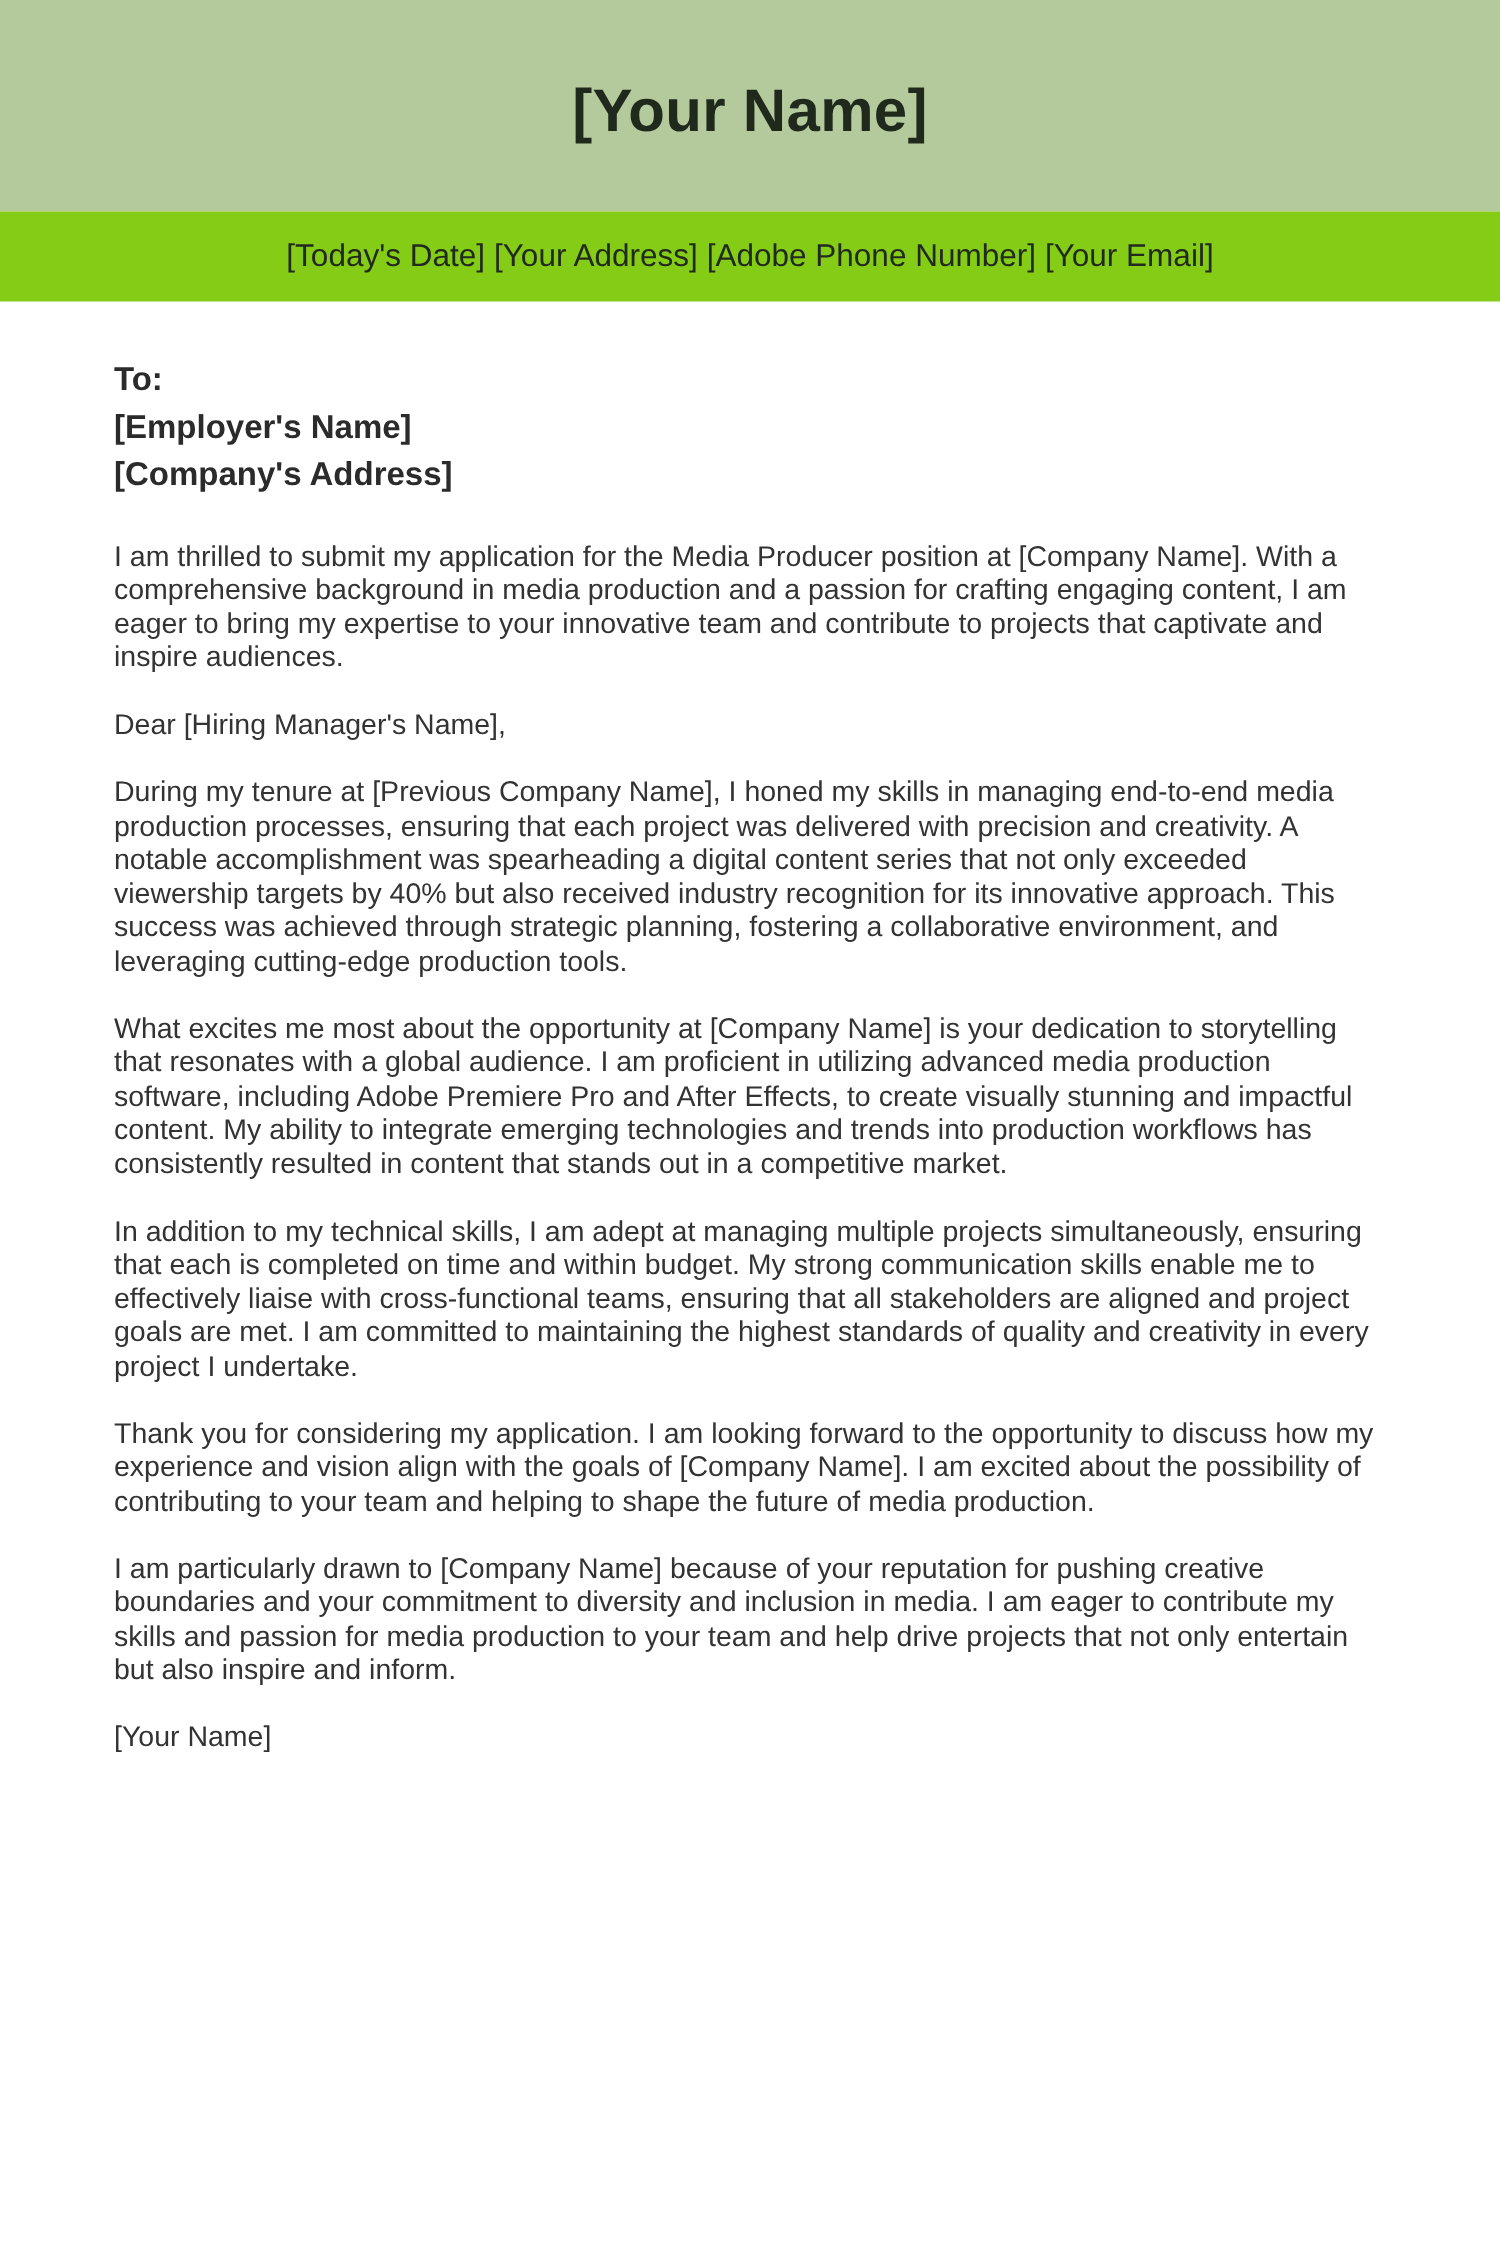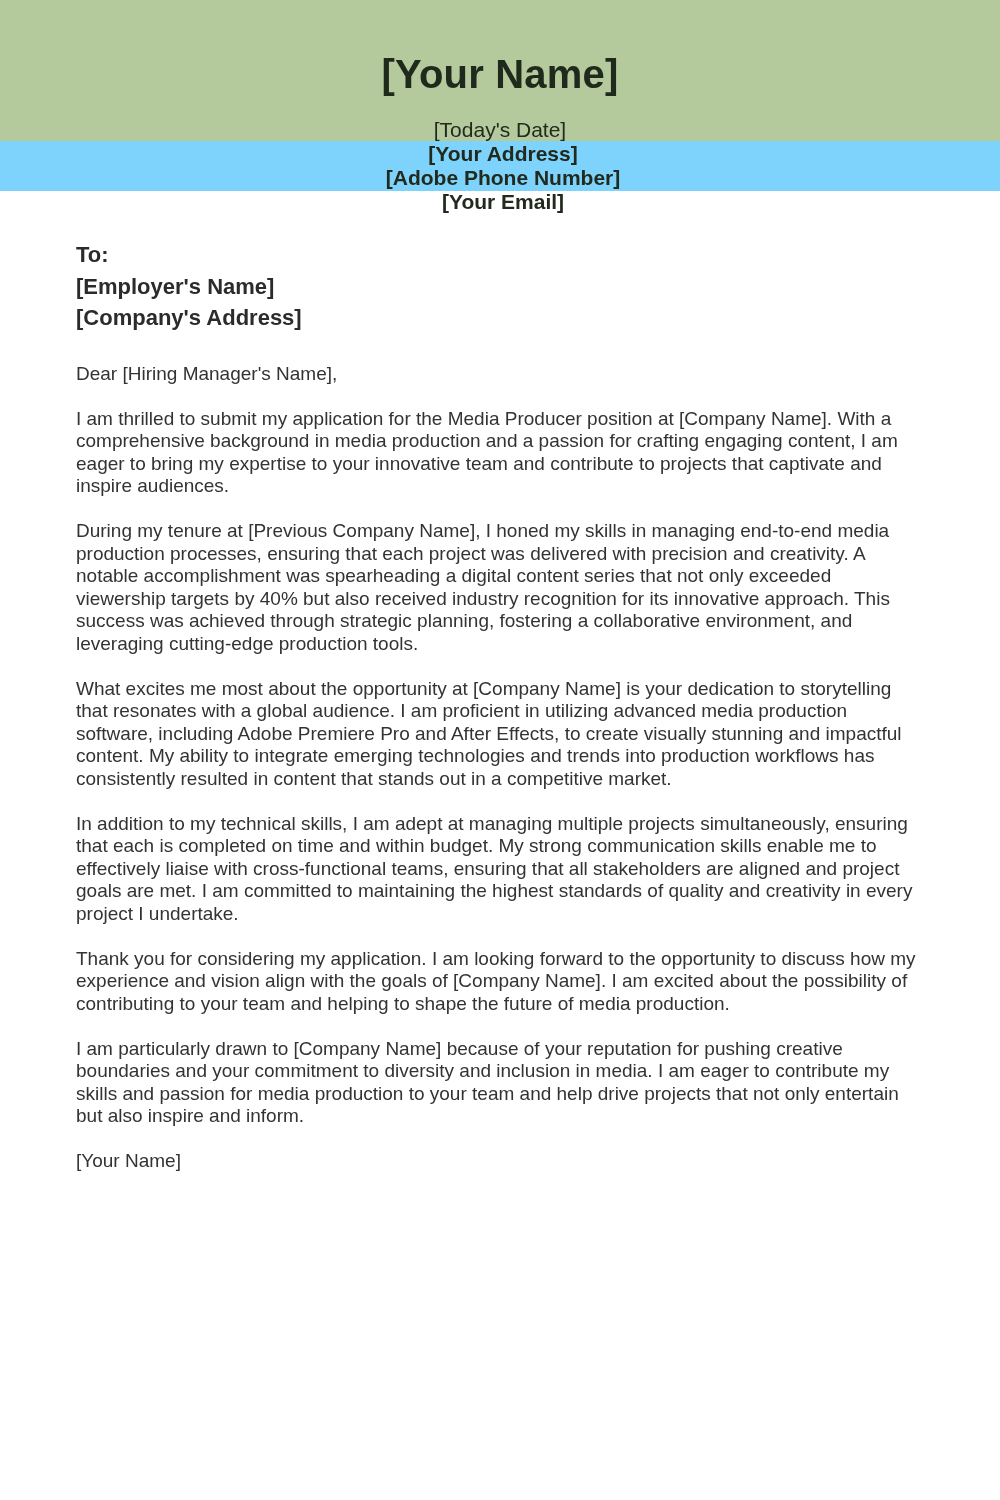--- a/index.html
+++ b/index.html
@@ -20,33 +20,32 @@
     }
     .header h1 {
       margin: 0;
       font-size: 40px;
       font-weight: bold;
       color: #1f2a1c;
       letter-spacing: 0.2px;
       padding-top: 8px;
     }
     .contact-bar {
-      height: 50px;
-      background: #7dd3fc;
+      height: 60px;
+      background: #84cc16;
       display: flex;
       align-items: center;
       justify-content: center;
       font-size: 21px;
       color: #222a1e;
       font-weight: 500;
-      flex-direction: column;
     }
-    .contact-bar span + span { margin-left: 6px; font-weight: bold; }
+    .contact-bar span + span { margin-left: 6px; }
     .content {
-      padding: 48px 76px 0 76px;
+      padding: 36px 76px 0 76px;
     }
     .recipient {
       font-size: 22px;
       font-weight: bold;
       color: #2b2b2b;
       line-height: 31.5px;
       margin-bottom: 29px;
     }
     .recipient div { display: block; }
     .letter p {
@@ -71,22 +70,22 @@
 </div>
 
 <main class="content">
   <div class="recipient">
     <div>To:</div>
     <div>[Employer's Name]</div>
     <div>[Company's Address]</div>
   </div>
 
   <div class="letter">
+    <p>I am thrilled to submit my application for the Media Producer position at [Company Name]. With a comprehensive background in media production and a passion for crafting engaging content, I am eager to bring my expertise to your innovative team and contribute to projects that captivate and inspire audiences.</p>
     <p>Dear [Hiring Manager's Name],</p>
-    <p>I am thrilled to submit my application for the Media Producer position at [Company Name]. With a comprehensive background in media production and a passion for crafting engaging content, I am eager to bring my expertise to your innovative team and contribute to projects that captivate and inspire audiences.</p>
     <p>During my tenure at [Previous Company Name], I honed my skills in managing end-to-end media production processes, ensuring that each project was delivered with precision and creativity. A notable accomplishment was spearheading a digital content series that not only exceeded viewership targets by 40% but also received industry recognition for its innovative approach. This success was achieved through strategic planning, fostering a collaborative environment, and leveraging cutting-edge production tools.</p>
     <p>What excites me most about the opportunity at [Company Name] is your dedication to storytelling that resonates with a global audience. I am proficient in utilizing advanced media production software, including Adobe Premiere Pro and After Effects, to create visually stunning and impactful content. My ability to integrate emerging technologies and trends into production workflows has consistently resulted in content that stands out in a competitive market.</p>
     <p>In addition to my technical skills, I am adept at managing multiple projects simultaneously, ensuring that each is completed on time and within budget. My strong communication skills enable me to effectively liaise with cross-functional teams, ensuring that all stakeholders are aligned and project goals are met. I am committed to maintaining the highest standards of quality and creativity in every project I undertake.</p>
     <p>Thank you for considering my application. I am looking forward to the opportunity to discuss how my experience and vision align with the goals of [Company Name]. I am excited about the possibility of contributing to your team and helping to shape the future of media production.</p>
     <p>I am particularly drawn to [Company Name] because of your reputation for pushing creative boundaries and your commitment to diversity and inclusion in media. I am eager to contribute my skills and passion for media production to your team and help drive projects that not only entertain but also inspire and inform.</p>
     <p>[Your Name]</p>
   </div>
 </main>
 
 </body></html>

